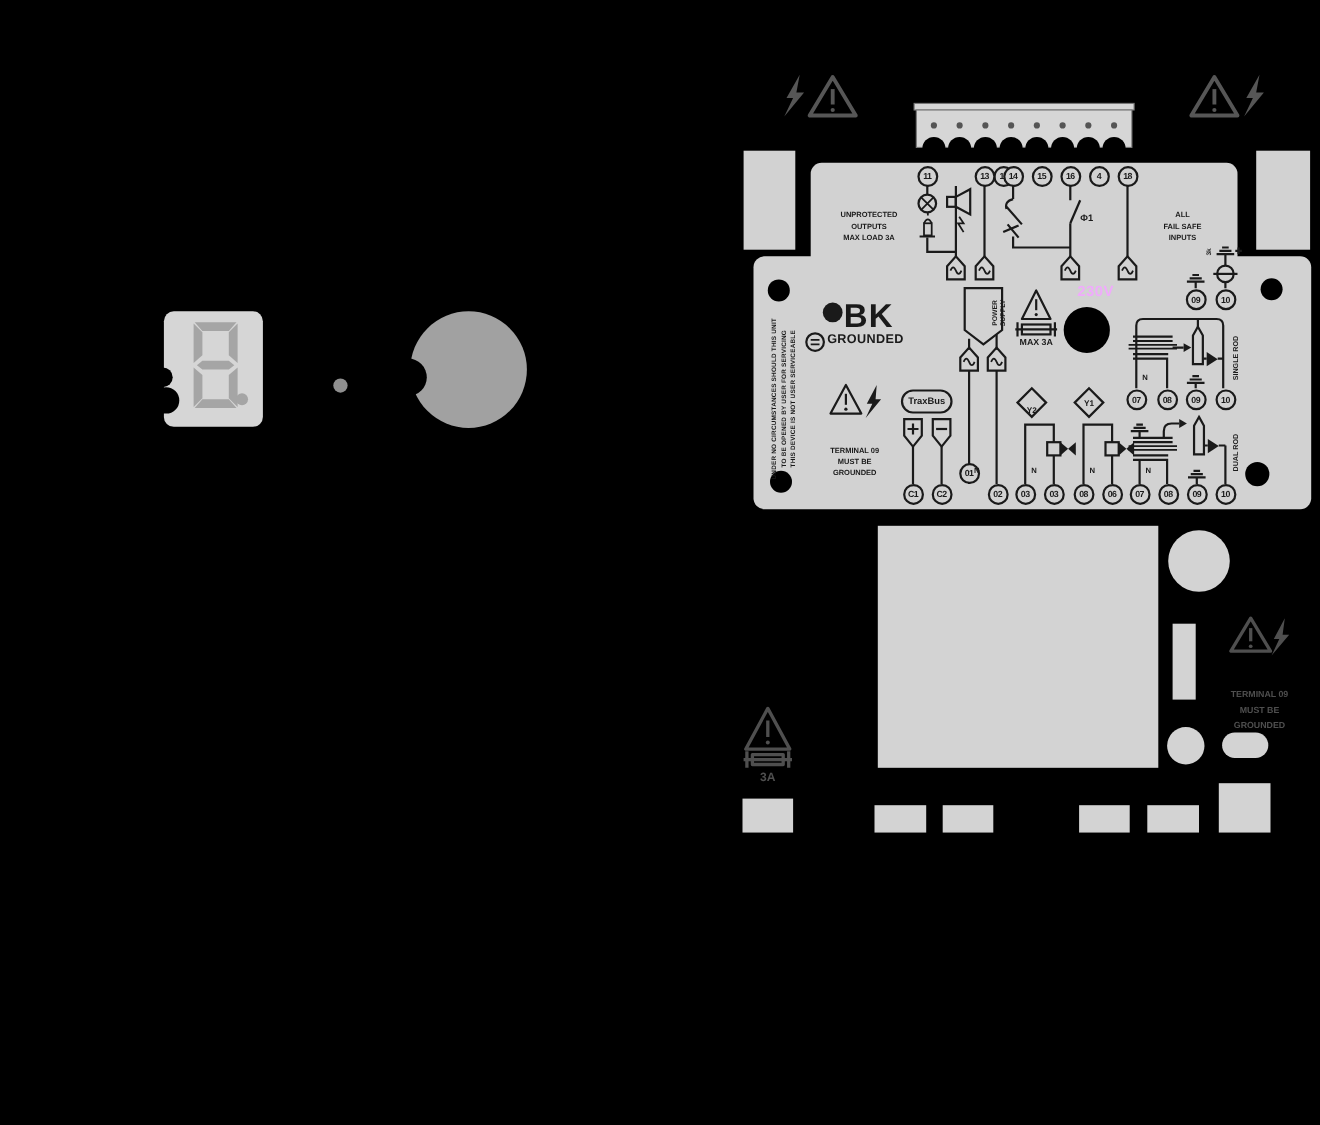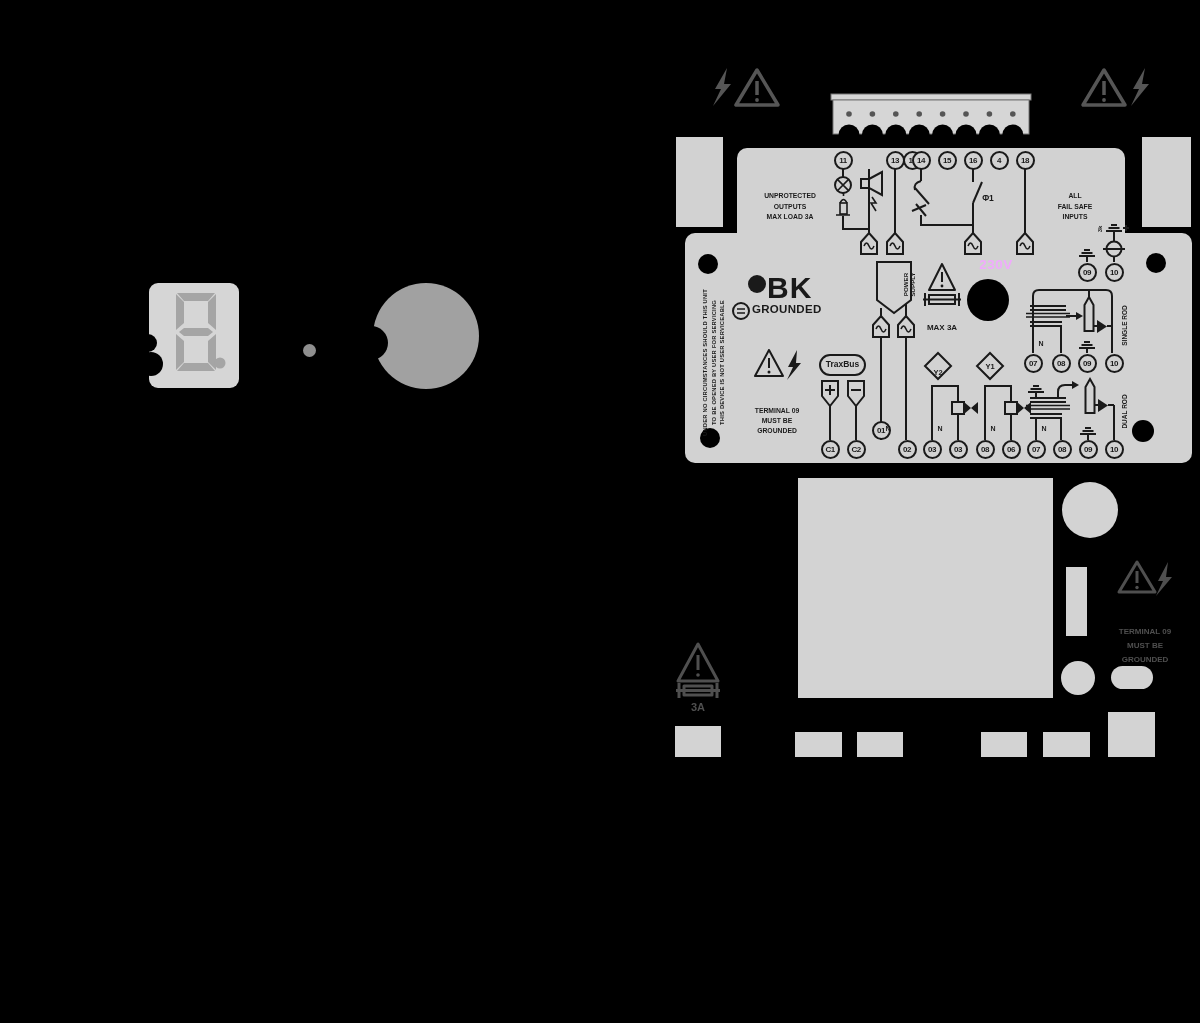--- a/index.html
+++ b/index.html
@@ -341,21 +341,21 @@
   <div class="txt rot" style="left:1097px;top:320.5px;width:54px;height:9px;font-size:6.5px;line-height:9px;">SINGLE ROD</div>
   <div class="txt rot" style="left:1102px;top:407px;width:44px;height:9px;font-size:6.5px;line-height:9px;">DUAL ROD</div>
   <div class="txt rot" style="left:1093px;top:225px;width:14px;height:8px;font-size:6px;line-height:8px;">3k</div>
 
   <div class="txt" style="left:767px;top:271px;font-size:30px;letter-spacing:1px;">BK</div>
   <div class="txt" style="left:752px;top:303px;font-size:11.5px;letter-spacing:0.3px;">GROUNDED</div>
 
   <div class="txt" style="left:819px;top:354px;width:47px;height:22px;border:2.5px solid #1a1a1a;border-radius:11px;
               box-sizing:border-box;font-size:8.5px;line-height:16px;">TraxBus</div>
   <div class="txt" style="left:973px;top:257px;width:46px;font-size:13.5px;letter-spacing:0.5px;color:#f0abfc;">230V</div>
-  <div class="txt" style="left:920px;top:307px;width:44px;font-size:8px;margin-top:16px;">MAX 3A</div>
+  <div class="txt" style="left:920px;top:307px;width:44px;font-size:8px;">MAX 3A</div>
   <div class="txt" style="left:979px;top:193px;width:18px;font-size:8.5px;">Φ1</div>
   <div class="txt" style="left:930px;top:368px;width:16px;font-size:7.5px;">Y2</div>
   <div class="txt" style="left:982px;top:362px;width:16px;font-size:7.5px;">Y1</div>
   <div class="txt" style="left:685px;top:701px;width:26px;font-size:11px;color:#4f4f4f;">3A</div>
 
   <div class="txt" style="left:883px;top:425px;width:10px;font-size:7px;">N</div>
   <div class="txt" style="left:935px;top:425px;width:10px;font-size:7px;">N</div>
   <div class="txt" style="left:988px;top:425px;width:10px;font-size:7px;">N</div>
   <div class="txt" style="left:1039px;top:425px;width:10px;font-size:7px;">N</div>
   <div class="txt" style="left:1036px;top:340px;width:10px;font-size:7px;">N</div>

